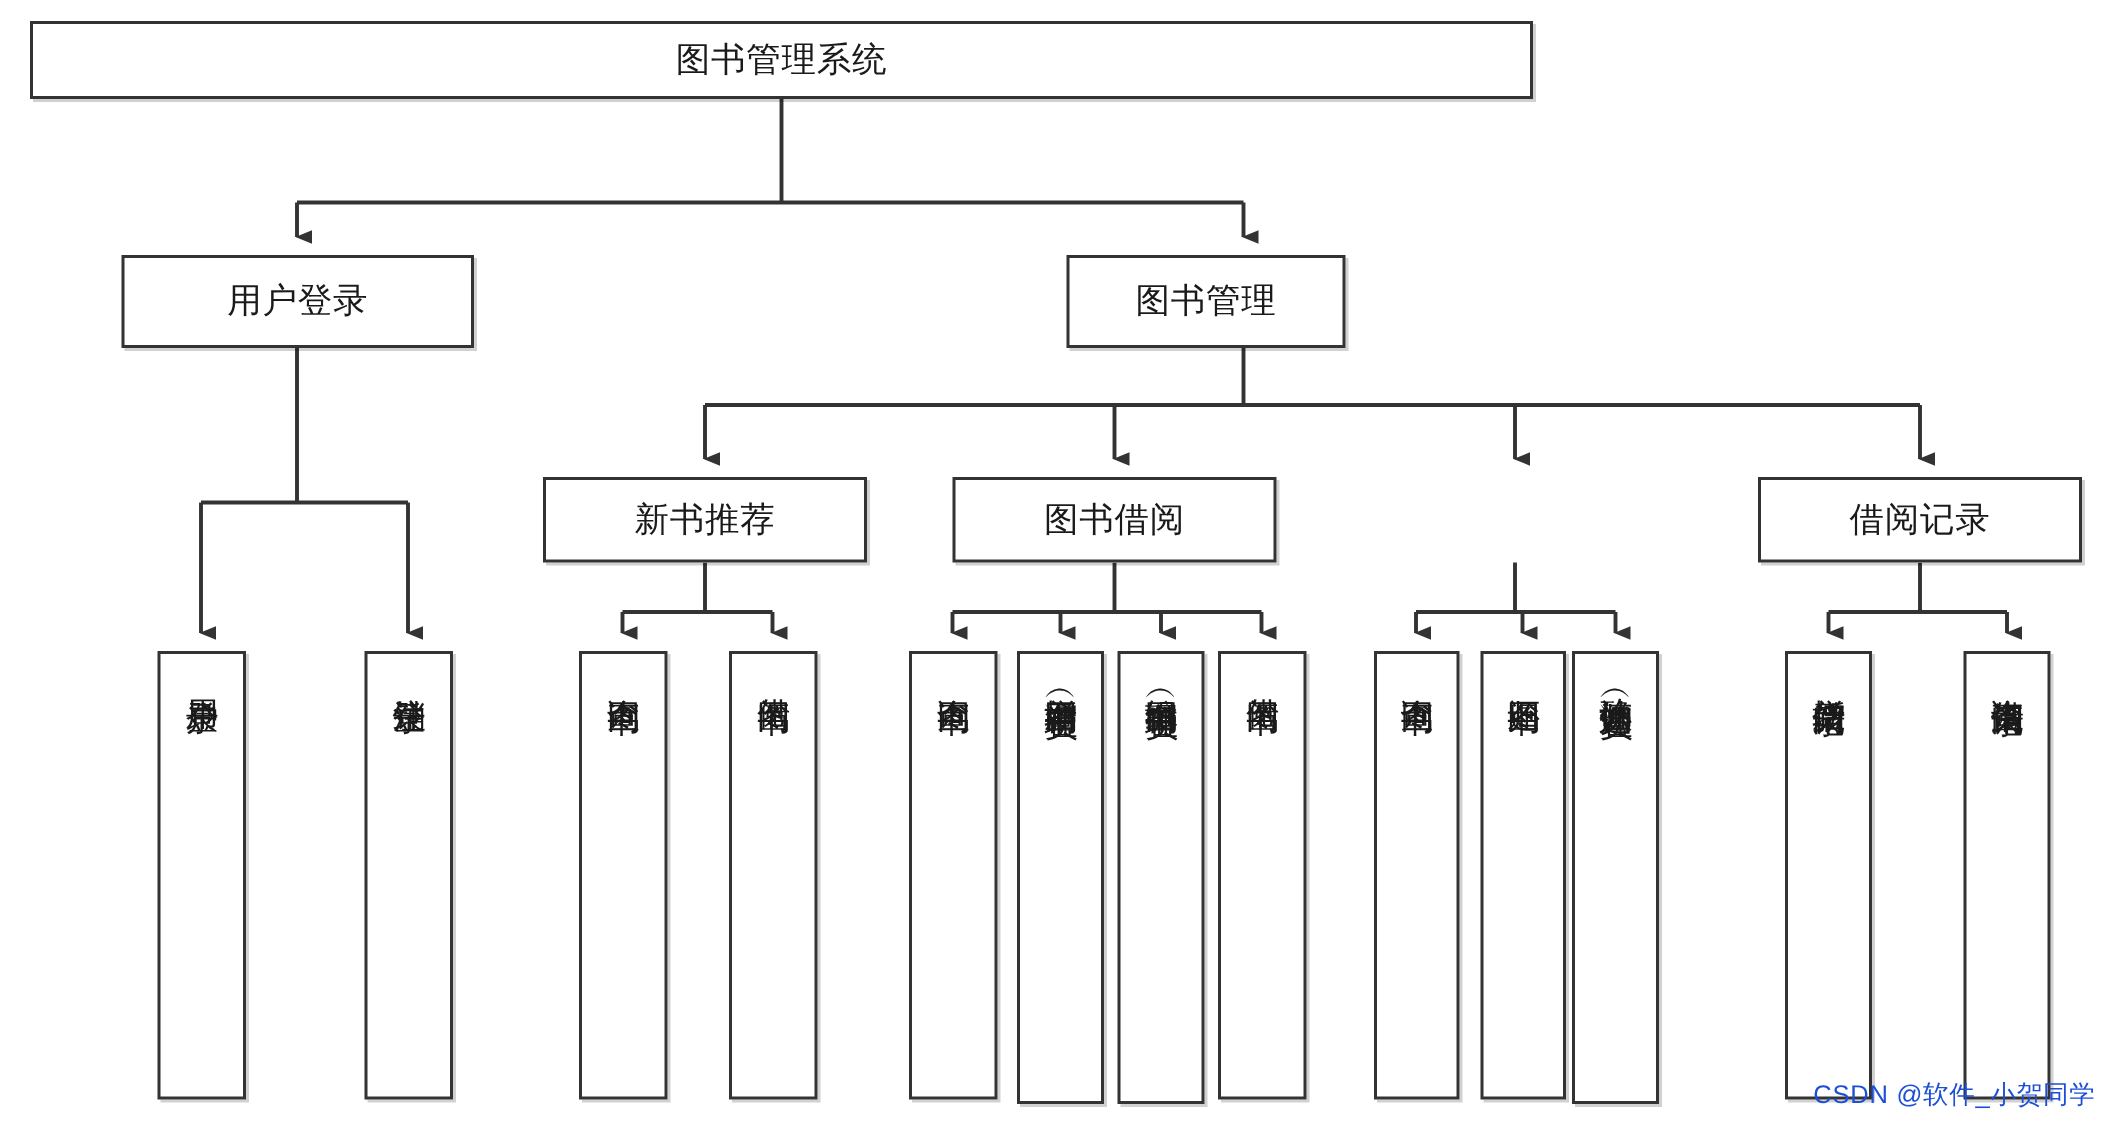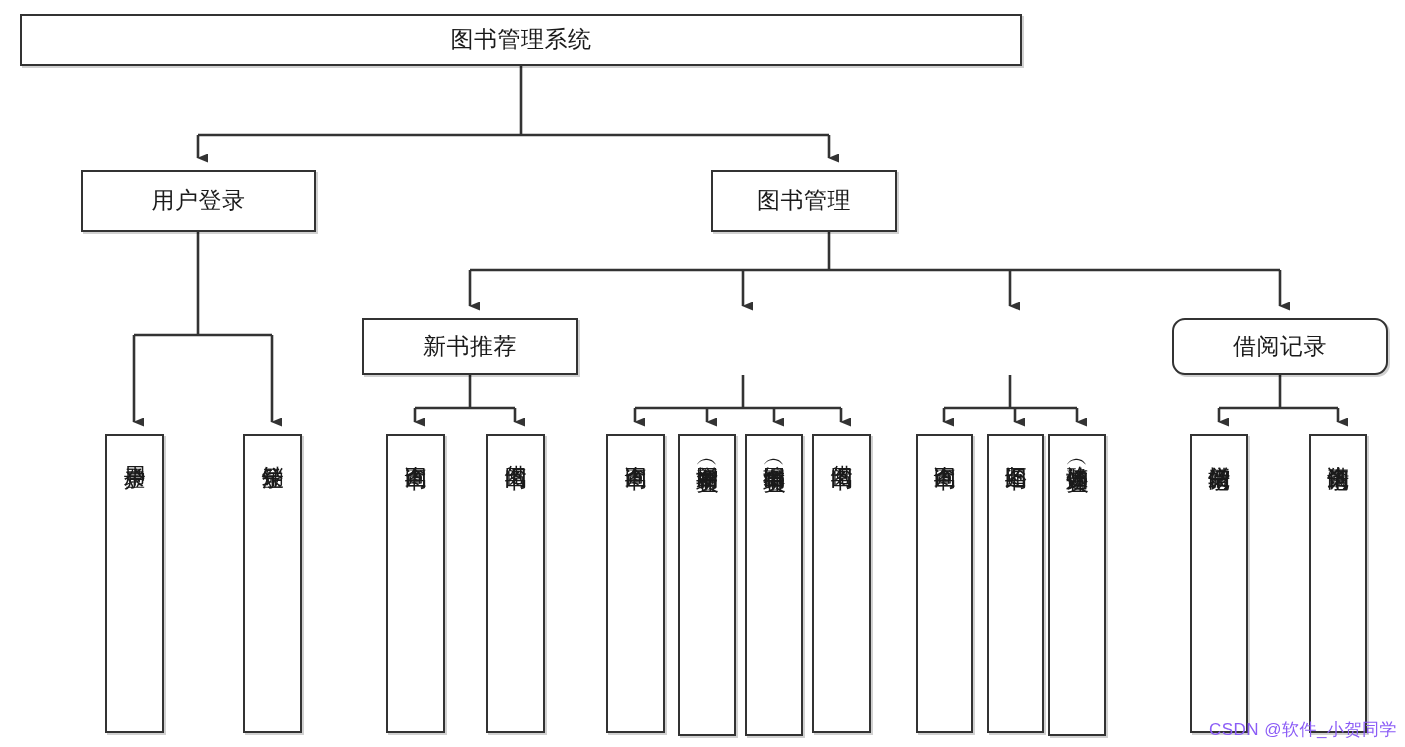--- a/index.html
+++ b/index.html
@@ -59,21 +59,21 @@
     font-size: 22px;
     line-height: 1.12;
     letter-spacing: 1px;
     white-space: nowrap;
   }
   #watermark {
     position: absolute;
     right: 8px;
     bottom: 6px;
     font-size: 17px;
-    color: #8b5cf6;
+    color: #1d4ed8;
     letter-spacing: 0.5px;
     white-space: nowrap;
     pointer-events: none;
   }
 </style>
 </head>
 <body>
 
 <div id="diagram-canvas">
 
@@ -135,21 +135,24 @@
   <div class="node horizontal" style="left:81px; top:170px; width:235px; height:62px;">
     <span class="node-label">用户登录</span>
   </div>
   <div class="node horizontal" style="left:711px; top:170px; width:186px; height:62px;">
     <span class="node-label">图书管理</span>
   </div>
 
   <div class="node horizontal" style="left:362px; top:318px; width:216px; height:57px;">
     <span class="node-label">新书推荐</span>
   </div>
-  <div class="node horizontal" style="left:1172px; top:318px; width:216px; height:57px;border-radius:13px;">
+  <div class="node horizontal" style="left:635px; top:318px; width:216px; height:57px;">
+    <span class="node-label">图书借阅</span>
+  </div>
+  <div class="node horizontal" style="left:1172px; top:318px; width:216px; height:57px;">
     <span class="node-label">借阅记录</span>
   </div>
 
   <div class="node vertical" style="left:105px; top:434px; width:59px; height:299px;">
     <span class="node-label">用户登录</span>
   </div>
   <div class="node vertical" style="left:243px; top:434px; width:59px; height:299px;">
     <span class="node-label">注销登录</span>
   </div>
   <div class="node vertical" style="left:386px; top:434px; width:59px; height:299px;">

